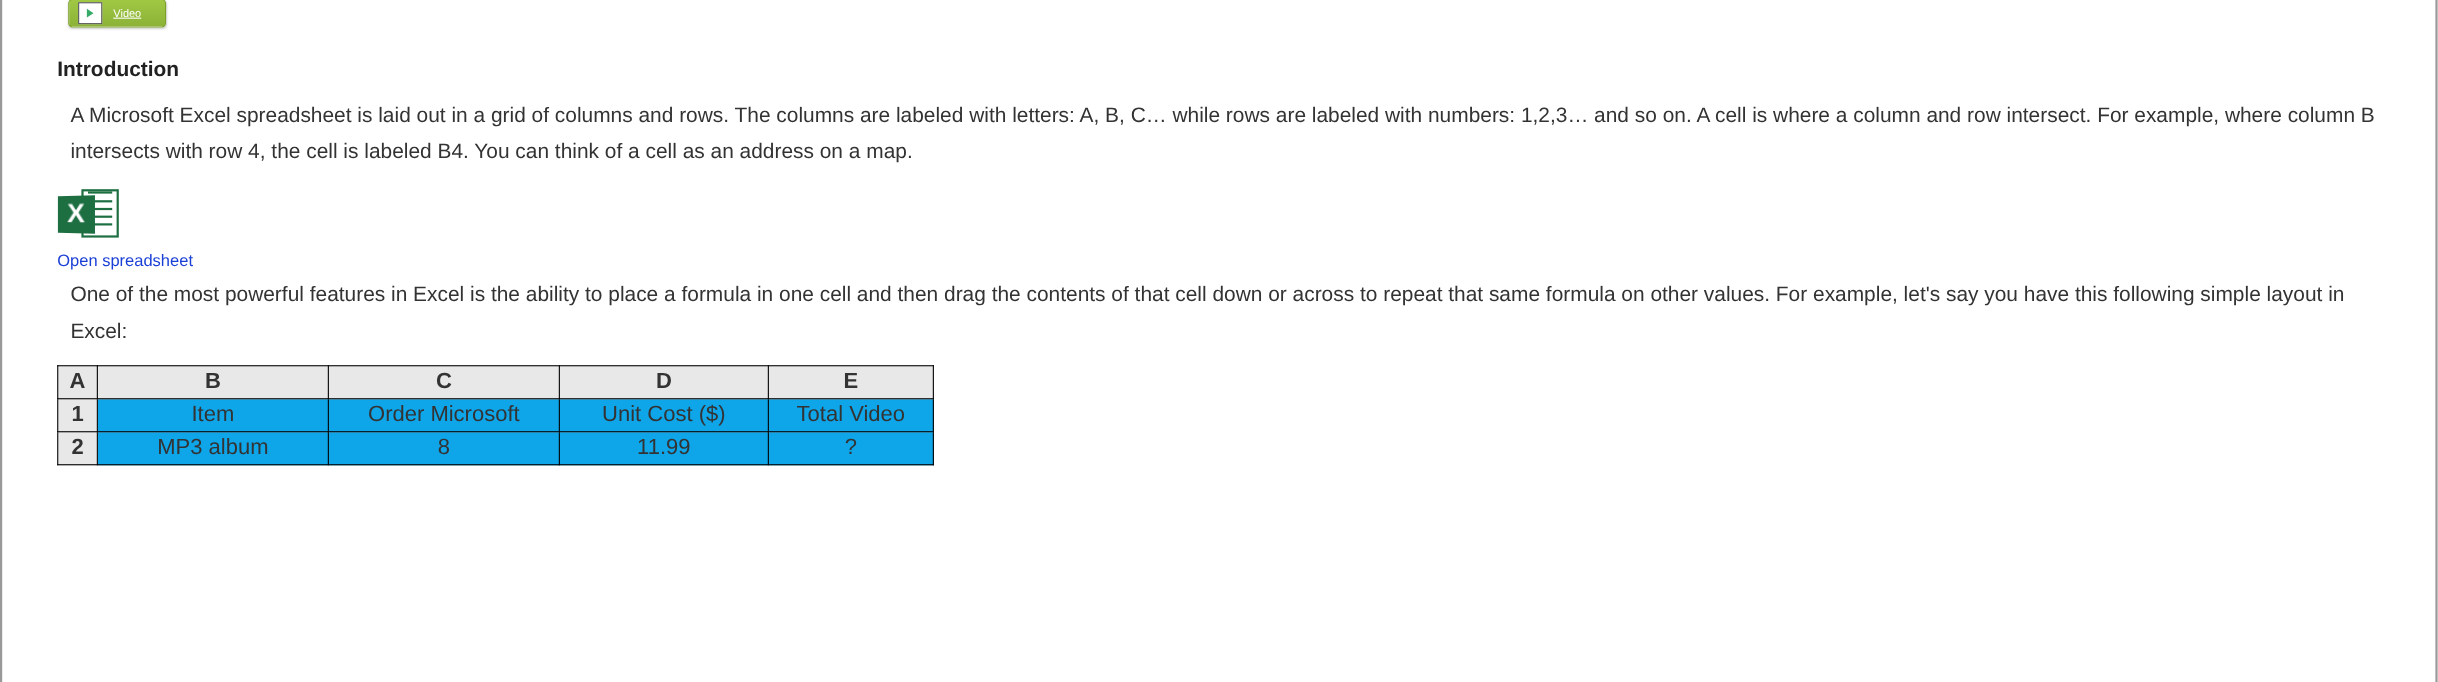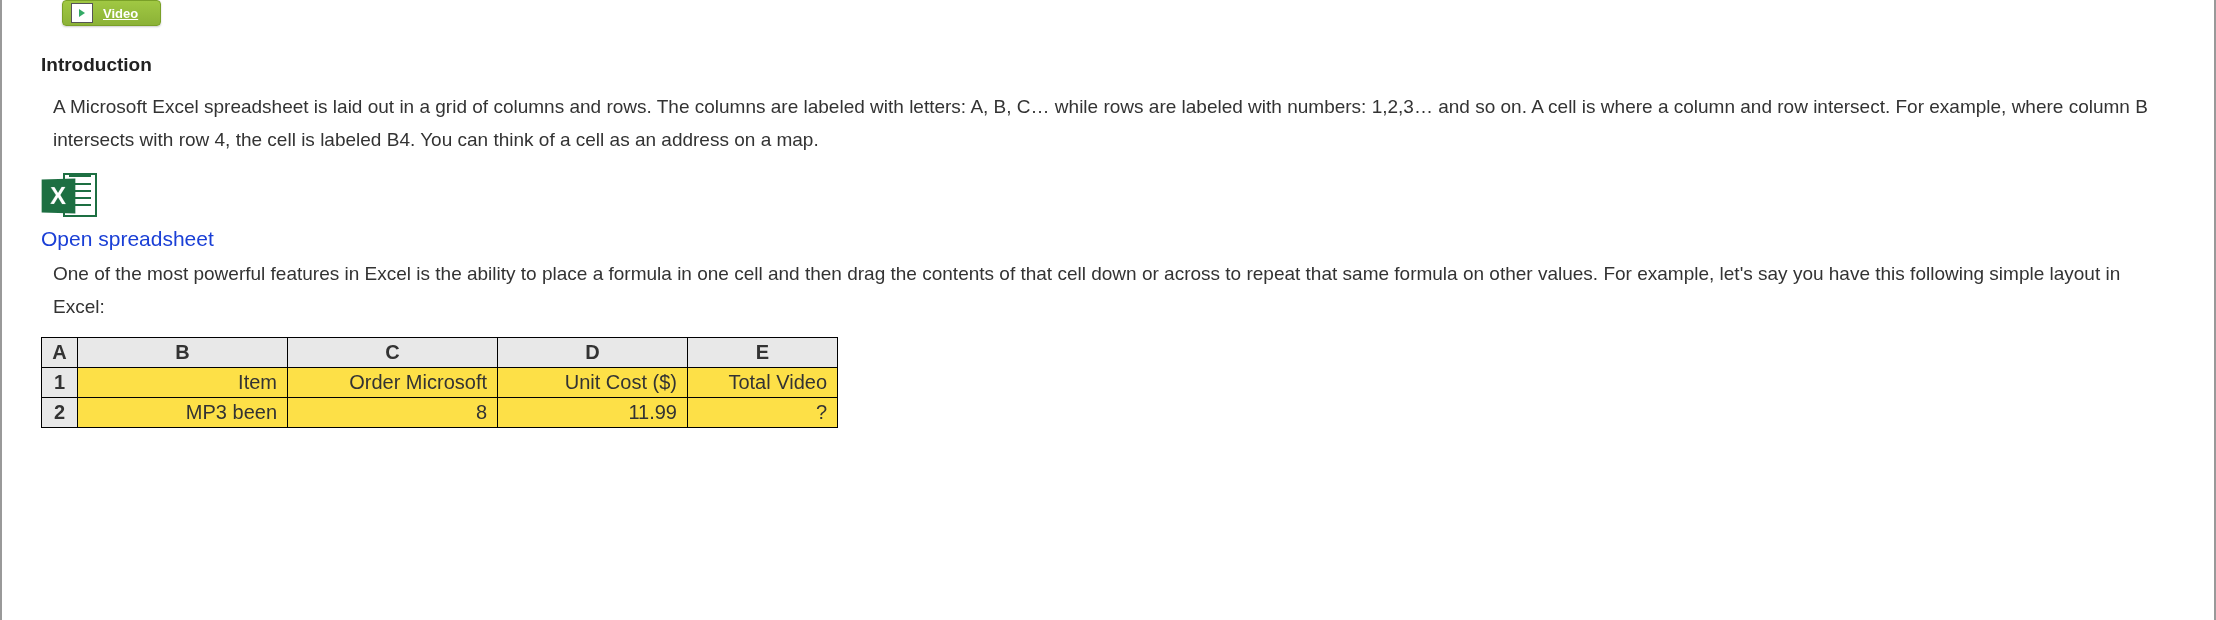--- a/index.html
+++ b/index.html
@@ -8,21 +8,21 @@
     font-family: Verdana, Geneva, sans-serif;
     font-size: 19px;
     color: #333;
     background: #fff;
     border-left: 2px solid #999;
     border-right: 2px solid #999;
     min-height: 620px;
     padding: 0;
   }
   .content {
-    padding: 0 50px 20px 39px;
+    padding: 0 50px 20px 50px;
   }
   .video-tab {
     display: inline-flex;
     align-items: center;
     background: linear-gradient(to bottom, #a0c843, #8cb237);
     border: 1px solid #7aa028;
     border-radius: 4px;
     padding: 2px 22px 2px 8px;
     margin-left: 60px;
     margin-top: -8px;
@@ -42,22 +42,22 @@
   .video-tab .ico::before {
     content: "";
     width: 0; height: 0;
     border-left: 6px solid #3a6;
     border-top: 4px solid transparent;
     border-bottom: 4px solid transparent;
   }
   .video-tab .lbl {
     color: #fff;
     text-decoration: underline;
-    font-weight: bold;
-    font-size: 13px;
+    font-weight: normal;
+    font-size: 10px;
   }
   h2.sec {
     font-size: 19px;
     font-weight: bold;
     margin: 28px 0 14px 0;
     color: #222;
   }
   p {
     line-height: 1.75;
     margin: 0 0 14px 12px;
@@ -100,35 +100,35 @@
     font-weight: bold;
     font-size: 24px;
     display: flex;
     align-items: center;
     justify-content: center;
     transform: perspective(80px) rotateY(-8deg);
   }
   a.spreadsheet-link {
     color: #1a3fd6;
     text-decoration: none;
-    font-size: 21px;
+    font-size: 15px;
     display: inline-block;
     margin-bottom: 6px;
   }
   table.excel {
     border-collapse: collapse;
     margin-top: 10px;
     font-family: Arial, Helvetica, sans-serif;
     font-size: 20px;
   }
   table.excel th, table.excel td {
     border: 1.5px solid #000;
     padding: 3px 10px;
-    text-align: right;
-    background: #fde047;
+    text-align: center;
+    background: #0ea5e9;
     height: 30px;
   }
   table.excel th {
     background: #e8e8e8;
     text-align: center;
     font-weight: bold;
   }
   table.excel th.rowhdr {
     background: #e8e8e8;
     text-align: center;
@@ -179,21 +179,21 @@
     </tr>
     <tr>
       <th class="rowhdr">1</th>
       <td>Item</td>
       <td>Order Microsoft</td>
       <td>Unit Cost ($)</td>
       <td>Total Video</td>
     </tr>
     <tr>
       <th class="rowhdr">2</th>
-      <td>MP3 been</td>
+      <td>MP3 album</td>
       <td>8</td>
       <td>11.99</td>
       <td class="center">?</td>
     </tr>
   </tbody>
     </table>
 
 </div>
 
 

